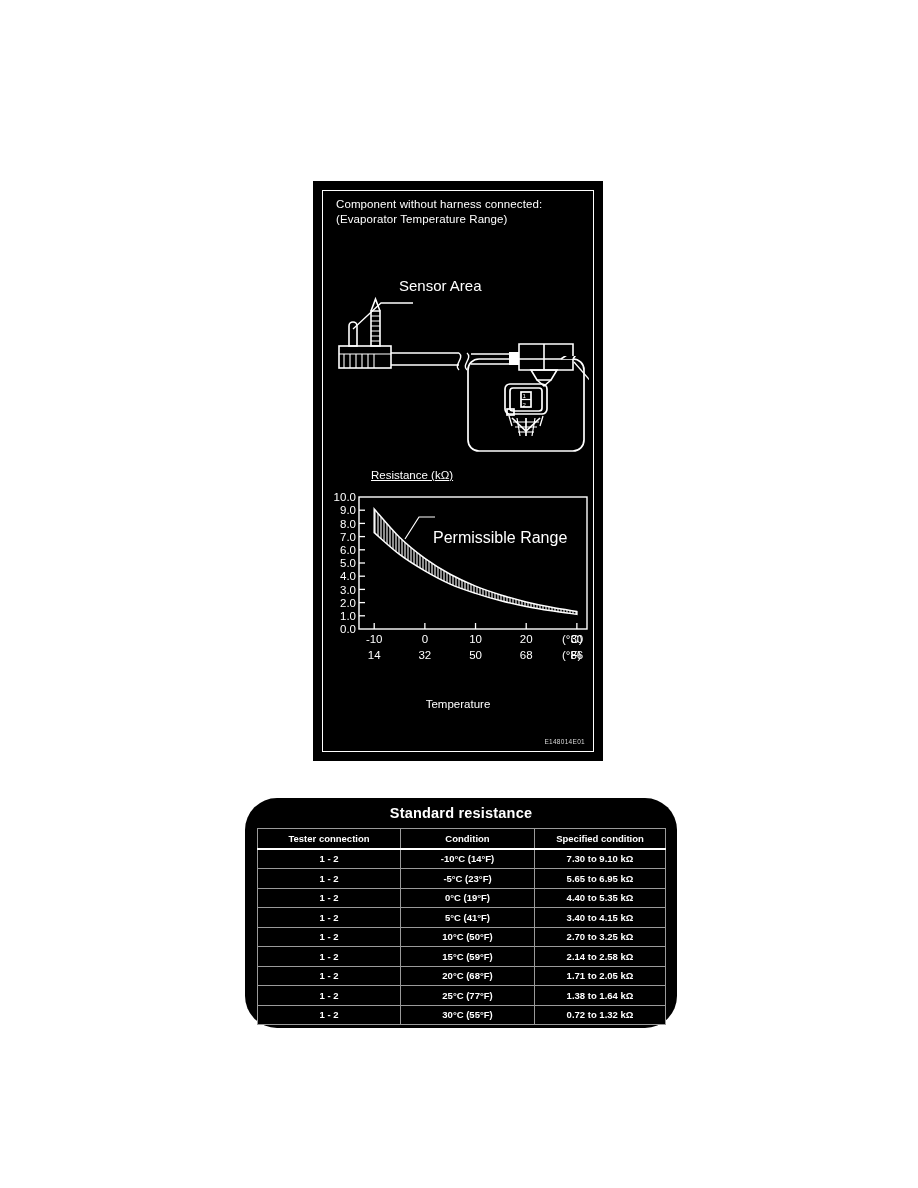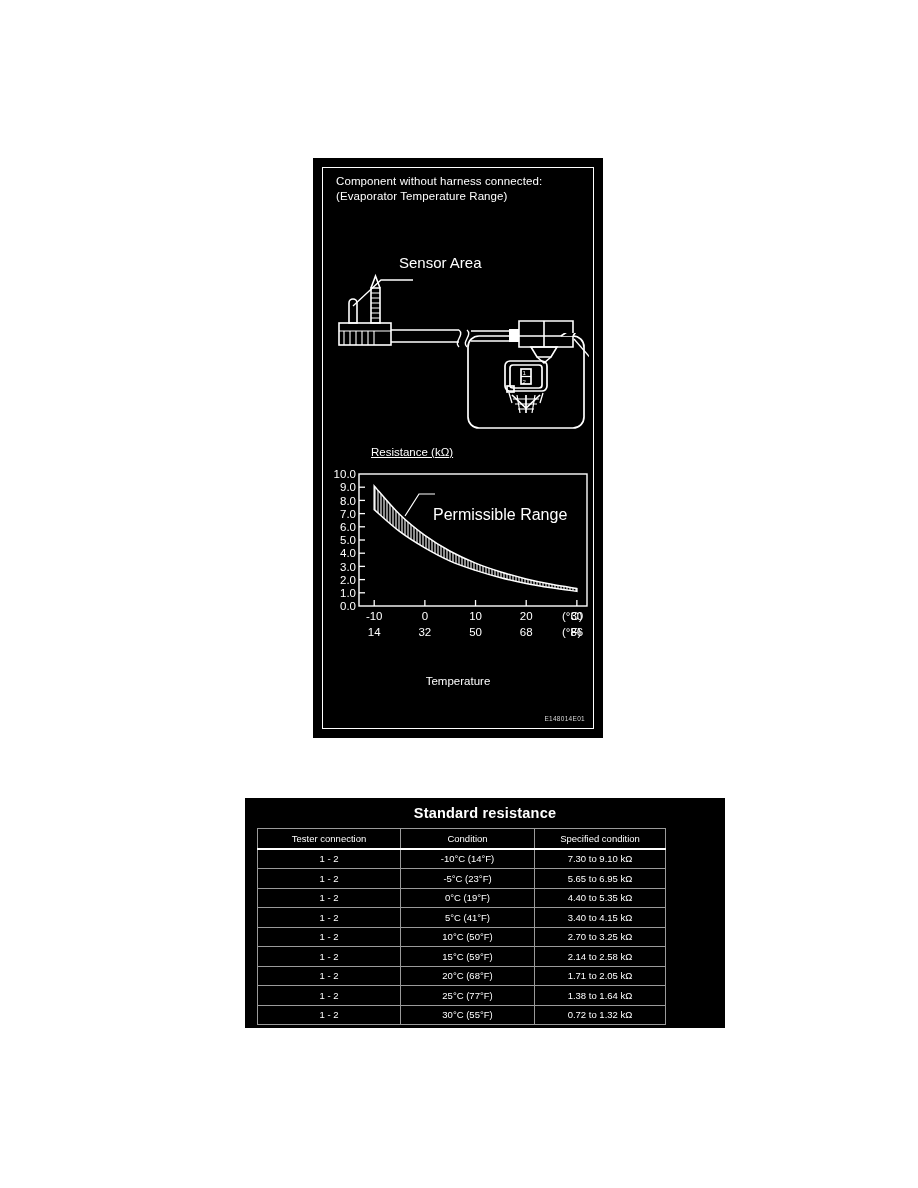--- a/index.html
+++ b/index.html
@@ -12,21 +12,21 @@
     height: 1188px;
     position: relative;
     font-family: "Liberation Sans", sans-serif;
     overflow: hidden;
   }
 
   
   #figure-panel {
     position: absolute;
     left: 313px;
-    top: 158px;
+    top: 181px;
     width: 290px;
     height: 580px;
     background: #000000;
     box-sizing: border-box;
   }
   #figure-inner-border {
     position: absolute;
     left: 9px;
     top: 9px;
     right: 9px;
@@ -118,24 +118,25 @@
     font-size: 6.5px;
     letter-spacing: 0.3px;
     white-space: nowrap;
   }
 
   
   #table-panel {
     position: absolute;
     left: 245px;
     top: 798px;
-    width: 480px;
+    width: 432px;
     height: 230px;
     background: #000000;
     box-sizing: border-box;
+    border-radius: 32px;
   }
   #table-title {
     color: #ffffff;
     font-size: 14.5px;
     font-weight: bold;
     text-align: center;
     padding-top: 7px;
     letter-spacing: 0.2px;
   }
   #res-table {
@@ -143,21 +144,21 @@
     left: 12px;
     top: 30px;
     width: 408px;
     border-collapse: collapse;
     table-layout: fixed;
   }
   #res-table th, #res-table td {
     border: 1px solid #9a9a9a;
     color: #ffffff;
     font-size: 9.5px;
-    font-weight: normal;
+    font-weight: bold;
     text-align: center;
     height: 18.5px;
     padding: 0;
     background: #000000;
     white-space: nowrap;
   }
   #res-table th {
     border-bottom: 2px solid #ffffff;
   }
   #res-table col.c1 { width: 143px; }

